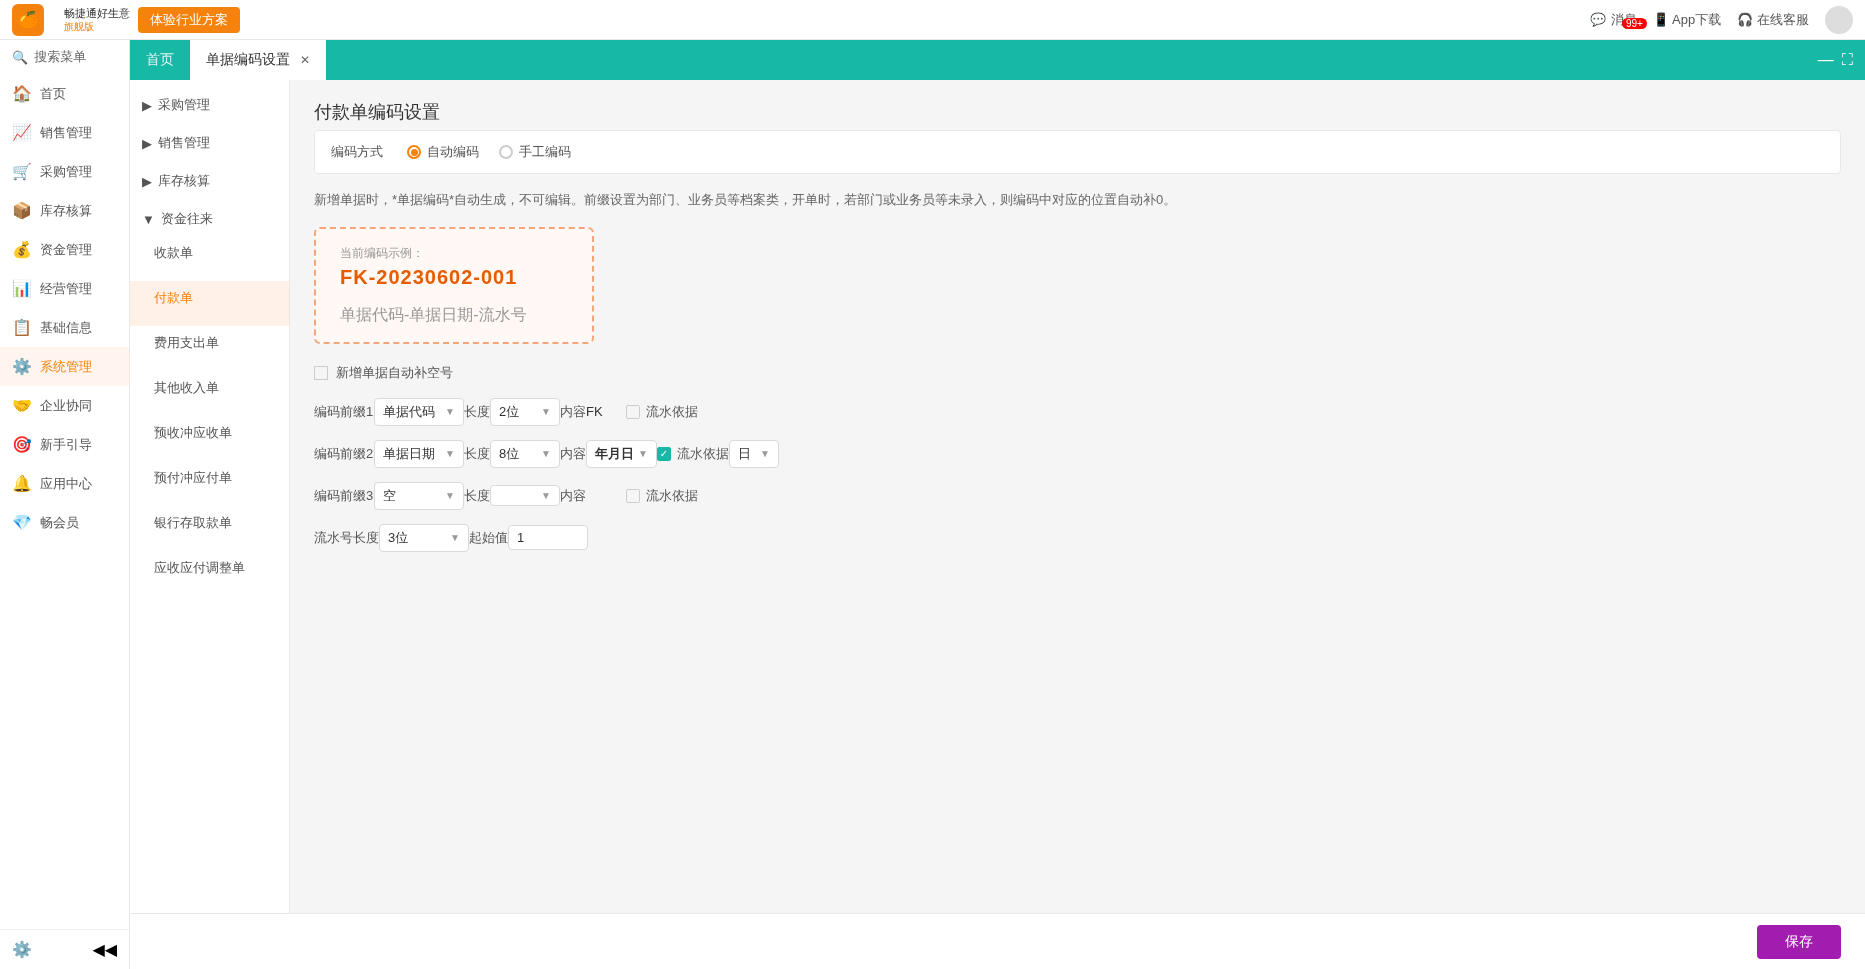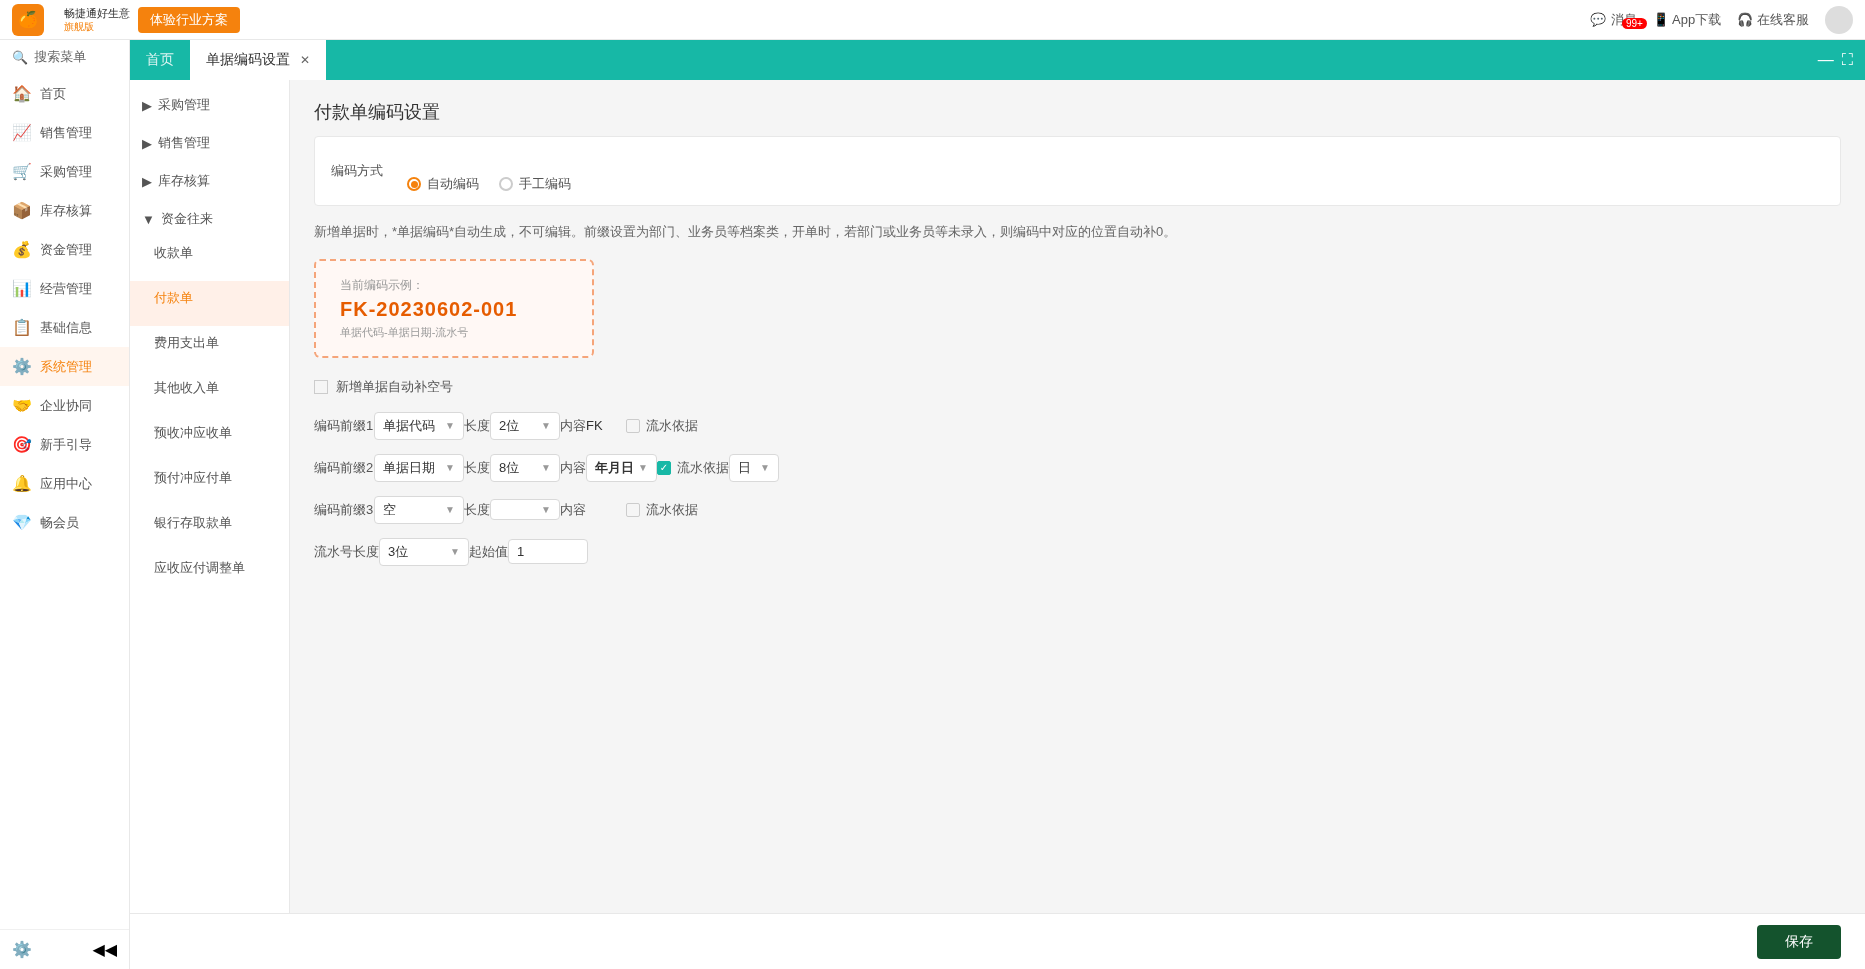--- a/index.html
+++ b/index.html
@@ -195,37 +195,37 @@
     
     .page-content {
       flex: 1;
       padding: 20px 24px;
       background: #f5f5f5;
     }
     .page-title {
       font-size: 18px;
       color: #333;
       font-weight: 500;
-      margin-bottom: 12px;
+      margin-bottom: 6px;
     }
 
     
     .encoding-mode {
       background: #fff;
       border: 1px solid #e8e8e8;
       border-radius: 4px;
       padding: 12px 16px;
       margin-bottom: 16px;
       display: flex;
       align-items: center;
       gap: 24px;
     }
     .encoding-label { font-size: 13px; color: #555; }
     .radio-group { display: flex; align-items: center; gap: 20px; }
-    .radio-item { display: flex; align-items: center; gap: 6px; font-size: 13px; color: #555; cursor: pointer; margin-top: 26px; }
+    .radio-item { display: flex; align-items: center; gap: 6px; font-size: 13px; color: #555; cursor: pointer; }
     .radio-circle {
       width: 14px; height: 14px;
       border-radius: 50%;
       border: 2px solid #ccc;
       display: flex; align-items: center; justify-content: center;
     }
     .radio-circle.checked { border-color: #f5820d; }
     .radio-dot { width: 7px; height: 7px; border-radius: 50%; background: #f5820d; }
 
     
@@ -240,21 +240,21 @@
     .code-preview {
       background: #fff8f5;
       border: 2px dashed #f5a57a;
       border-radius: 6px;
       padding: 16px 24px;
       margin-bottom: 20px;
       display: inline-block;
       min-width: 280px;
     }
     .code-preview-main { font-size: 20px; font-weight: bold; color: #e65c00; letter-spacing: 1px; }
-    .code-preview-sub { font-size: 11px; color: #999; margin-top: 4px; }
+    .code-preview-sub { font-size: 16px; color: #999; margin-top: 16px; }
 
     
     .checkbox-row { margin-bottom: 16px; display: flex; align-items: center; gap: 8px; font-size: 13px; color: #555; }
     .checkbox-box {
       width: 14px; height: 14px;
       border: 1px solid #ccc;
       display: flex; align-items: center; justify-content: center;
       cursor: pointer;
     }
     .form-row {
@@ -314,21 +314,21 @@
       height: 56px;
       background: #fff;
       border-top: 1px solid #e8e8e8;
       display: flex;
       align-items: center;
       justify-content: flex-end;
       padding: 0 24px;
       flex-shrink: 0;
     }
     .btn-save {
-      background: #14532d;
+      background: #a21caf;
       color: #fff;
       border: none;
       border-radius: 4px;
       padding: 8px 28px;
       font-size: 14px;
       cursor: pointer;
     }
   </style>
 </head>
 <body>

